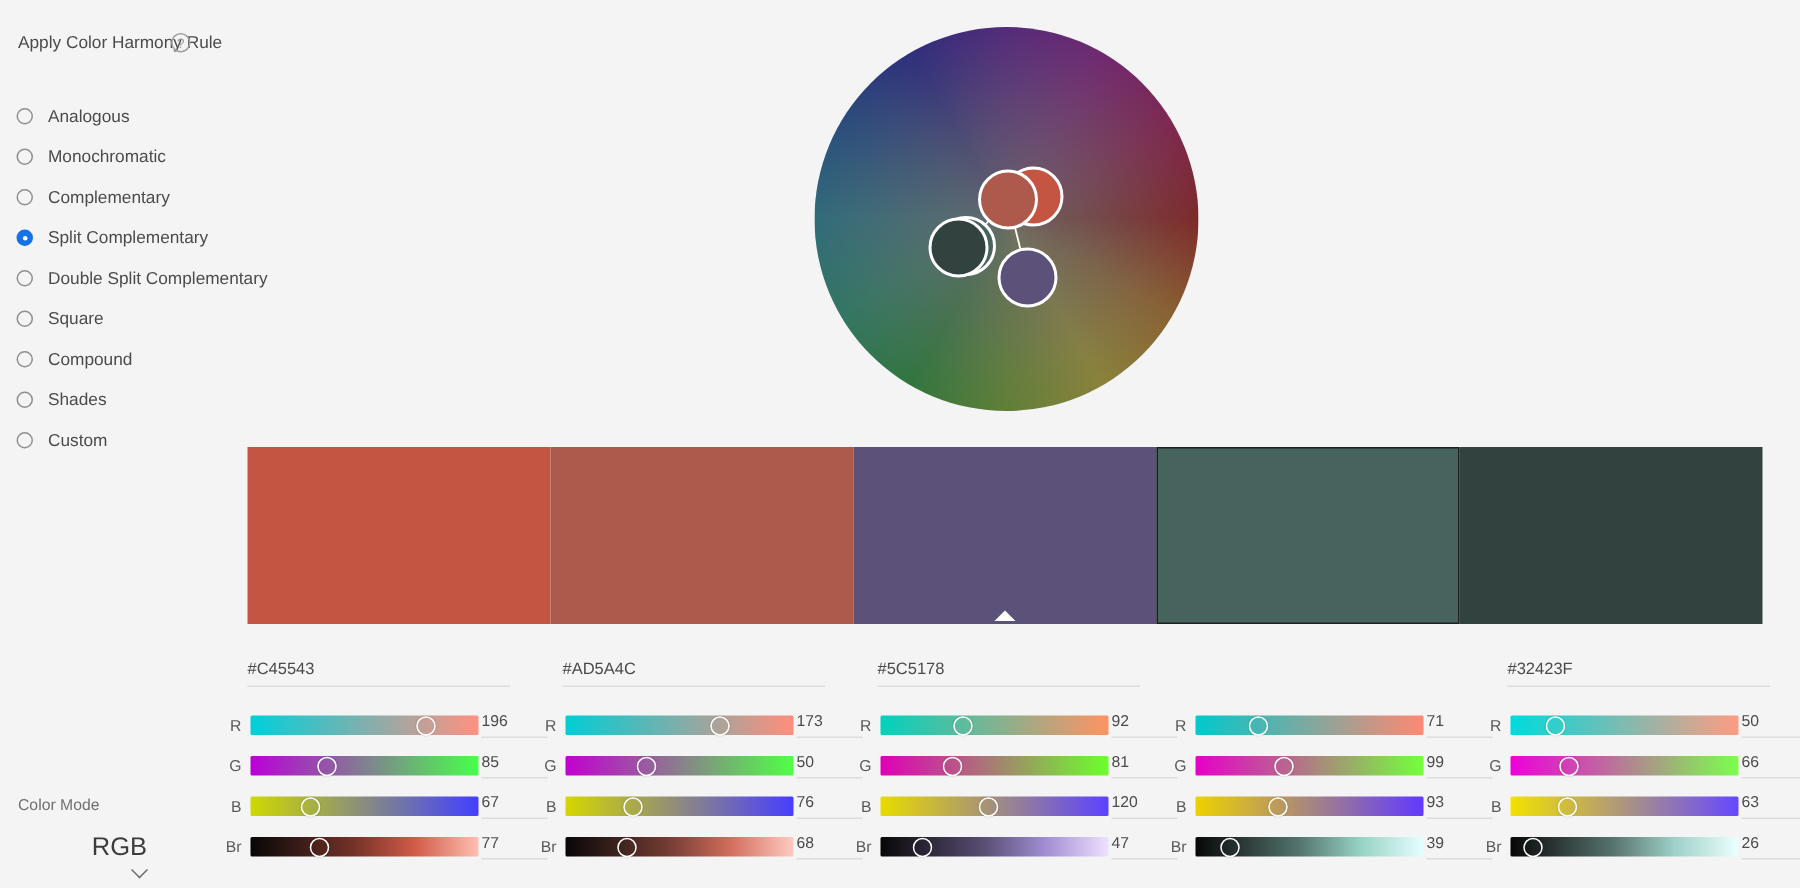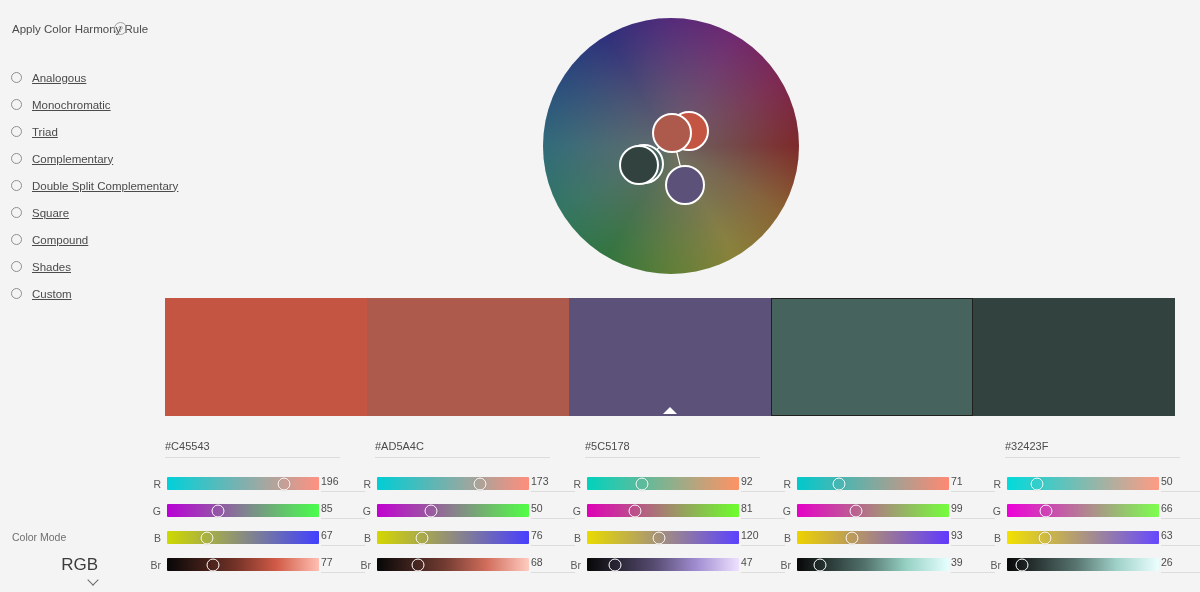--- a/index.html
+++ b/index.html
@@ -24,21 +24,21 @@
     position:absolute;left:114px;top:22px;
     width:13px;height:13px;border-radius:50%;
     border:1px solid #a0a0a0;color:#9a9a9a;
     font-size:9px;line-height:13px;text-align:center;
     box-sizing:border-box;cursor:pointer;
     font-family:"Liberation Sans", sans-serif;
   }
   .radio-list{position:absolute;left:0;top:64px;width:160px;}
   .radio-row{
     position:relative;height:27px;display:flex;align-items:center;
-    padding-left:11px;cursor:pointer;text-decoration:underline;
+    padding-left:11px;cursor:pointer;
   }
   .radio-mark{
     width:11px;height:11px;border-radius:50%;
     border:1.4px solid #8f8f8f;box-sizing:border-box;
     flex:0 0 auto;background:#f4f4f4;
     position:relative;
   }
   .radio-row.selected .radio-mark{border-color:#1473e6;background:#1473e6;}
   .radio-row.selected .radio-mark:after{
     content:"";position:absolute;left:50%;top:50%;
@@ -158,25 +158,25 @@
         <div class="radio-row">
           <span class="radio-mark"></span>
           <span class="radio-label">Analogous</span>
         </div>
         <div class="radio-row">
           <span class="radio-mark"></span>
           <span class="radio-label">Monochromatic</span>
         </div>
         <div class="radio-row">
           <span class="radio-mark"></span>
-          <span class="radio-label">Triad</span>
-        </div>
-        <div class="radio-row">
-          <span class="radio-mark"></span>
           <span class="radio-label">Complementary</span>
+        </div>
+        <div class="radio-row selected">
+          <span class="radio-mark"></span>
+          <span class="radio-label">Split Complementary</span>
         </div>
         <div class="radio-row">
           <span class="radio-mark"></span>
           <span class="radio-label">Double Split Complementary</span>
         </div>
         <div class="radio-row">
           <span class="radio-mark"></span>
           <span class="radio-label">Square</span>
         </div>
         <div class="radio-row">

